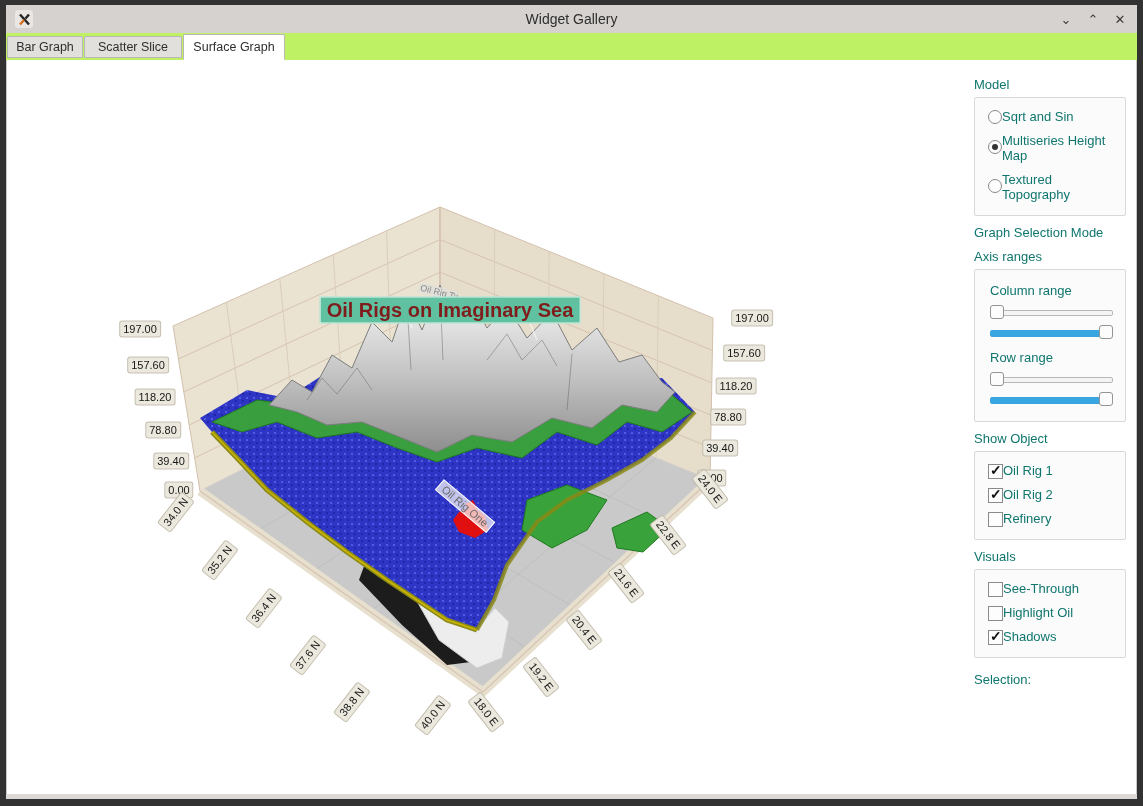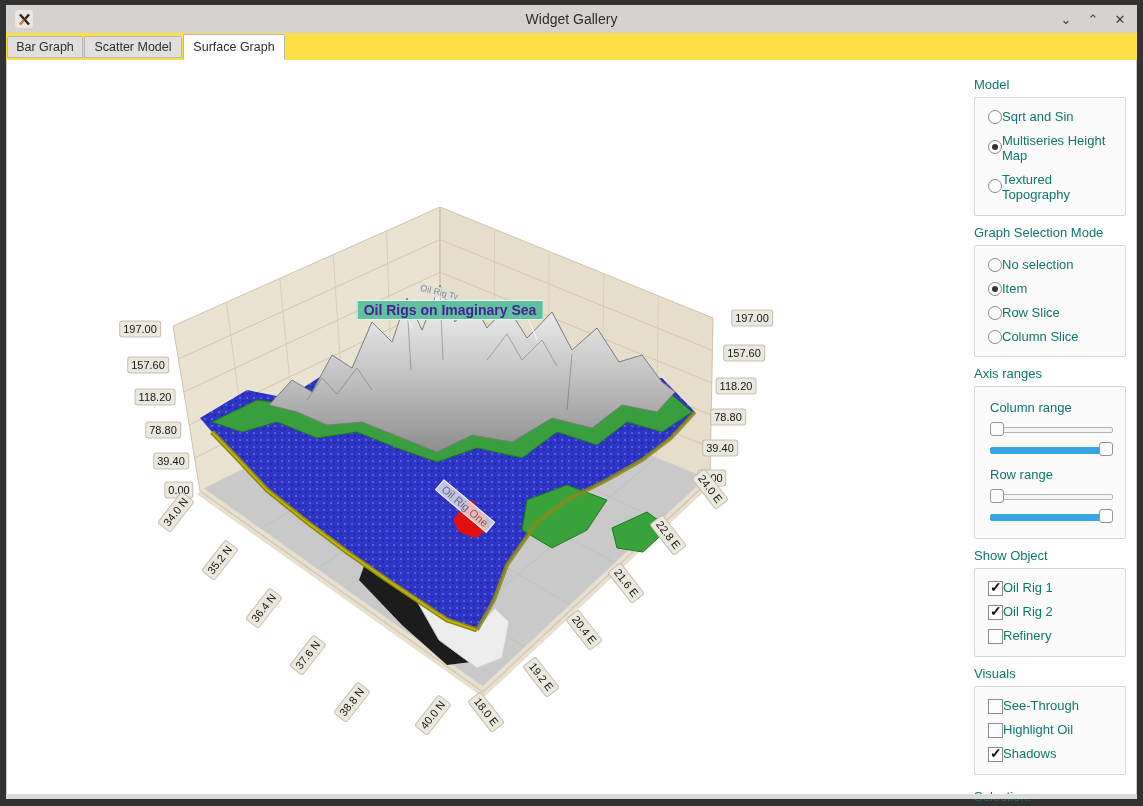--- a/index.html
+++ b/index.html
@@ -8,21 +8,21 @@
   
   .titlebar{position:absolute;left:6px;top:5px;right:6px;height:28px;background:#d6d2cf;
     border-bottom:1px solid #b5b1ae;}
   .app-icon{position:absolute;left:9px;top:5px;width:18px;height:18px;background:#e9e6e3;
     border-radius:3px;display:flex;align-items:center;justify-content:center;}
   .win-title{position:absolute;left:0;right:0;top:0;height:28px;display:flex;align-items:center;
     justify-content:center;font-size:14px;color:#2e2e2e;}
   .win-controls{position:absolute;right:8px;top:0;height:28px;display:flex;align-items:center;gap:9px;z-index:2;}
   .win-btn{width:18px;text-align:center;font-size:13px;color:#3c3c3c;cursor:default;}
   
-  .tabbar{position:absolute;left:6px;top:33px;right:6px;height:27px;background:#fde047;
+  .tabbar{position:absolute;left:6px;top:33px;right:6px;height:27px;background:#bef264;
     border-bottom:1px solid #b9b6b3;}
   .tab{position:absolute;top:3px;height:22px;font-size:12.5px;color:#2e2e2e;background:#e2e0dd;
     border:1px solid #b9b6b3;display:flex;align-items:center;justify-content:center;
     border-radius:2px 2px 0 0;box-sizing:border-box;}
   .tab.t1{left:1px;width:76px;}
   .tab.t2{left:78px;width:98px;}
   .tab.active{left:177px;width:102px;top:1px;height:26px;background:#ffffff;z-index:3;
     border-bottom:1px solid #ffffff;}
   
   .content{position:absolute;left:6px;top:60px;right:6px;bottom:12px;background:#fff;
@@ -30,21 +30,21 @@
   .bottomstrip{position:absolute;left:6px;bottom:7px;right:6px;height:5px;background:#dcd9d6;}
   
   .plot{position:absolute;left:0;top:0;width:958px;height:734px;}
   .plot svg{position:absolute;left:0;top:0;}
   .chip{position:absolute;transform:translate(-50%,-50%);background:#ebe8dd;
     border:1px solid rgba(150,140,120,.45);border-radius:3px;padding:0 3px;font-size:11px;
     color:#161616;white-space:nowrap;line-height:15px;z-index:2;}
   .chip.rotN{transform:translate(-50%,-50%) rotate(-52deg);}
   .chip.rotE{transform:translate(-50%,-50%) rotate(52deg);}
   .title-chip{position:absolute;left:443px;top:250px;transform:translate(-50%,-50%);
-    background:#5fc1a0;border:1px solid #eaf6f0;color:#4c1d95;font-weight:bold;font-size:14px;
+    background:#5fc1a0;border:1px solid #eaf6f0;color:#7f1d1d;font-weight:bold;font-size:20px;
     padding:1px 6px;white-space:nowrap;z-index:5;}
   .rig1-chip{position:absolute;left:458px;top:446px;transform:translate(-50%,-50%) rotate(40deg);
     background:rgba(250,250,250,.72);border:1px solid rgba(255,255,255,.9);color:#6a6a6a;
     font-size:11px;padding:0 4px;white-space:nowrap;z-index:4;}
   .rig2-chip{position:absolute;left:431px;top:232px;transform:translate(-50%,-50%) rotate(14deg);
     background:rgba(225,223,218,.85);color:#8a8a8a;font-size:9px;padding:0 2px;max-width:36px;
     overflow:hidden;white-space:nowrap;z-index:3;}
   
   .panel{position:absolute;left:960px;top:8px;width:172px;font-size:13px;color:#0f766e;}
   .sec-title{margin:9px 0 5px 7px;}
@@ -91,21 +91,21 @@
     <div class="win-title">Widget Gallery</div>
     <div class="win-controls">
       <span class="win-btn">⌄</span>
       <span class="win-btn">⌃</span>
       <span class="win-btn">✕</span>
     </div>
   </div>
 
   <div class="tabbar">
     <div class="tab t1">Bar Graph</div>
-    <div class="tab t2">Scatter Model</div>
+    <div class="tab t2">Scatter Slice</div>
     <div class="tab active">Surface Graph</div>
   </div>
 
   <div class="content">
 
     <div class="plot">
       <svg width="958" height="734" viewBox="0 0 958 734">
         <defs>
           <pattern id="sea" width="7" height="7" patternUnits="userSpaceOnUse">
             <rect width="7" height="7" fill="#2e35c5"></rect>
@@ -230,38 +230,20 @@
           <span class="radio sel"></span>
           <span class="optlabel">Multiseries Height Map</span>
         </div>
         <div class="opt twoline">
           <span class="radio"></span>
           <span class="optlabel">Textured Topography</span>
         </div>
       </div>
 
       <div class="sec-title">Graph Selection Mode</div>
-      <div class="gbox">
-        <div class="opt">
-          <span class="radio"></span>
-          <span class="optlabel">No selection</span>
-        </div>
-        <div class="opt">
-          <span class="radio sel"></span>
-          <span class="optlabel">Item</span>
-        </div>
-        <div class="opt">
-          <span class="radio"></span>
-          <span class="optlabel">Row Slice</span>
-        </div>
-        <div class="opt">
-          <span class="radio"></span>
-          <span class="optlabel">Column Slice</span>
-        </div>
-      </div>
 
       <div class="sec-title">Axis ranges</div>
       <div class="gbox">
         <div class="slider-label">Column range</div>
         <div class="srow">
           <div class="track"></div>
           <div class="handle left"></div>
         </div>
         <div class="srow">
           <div class="track blue"></div>

